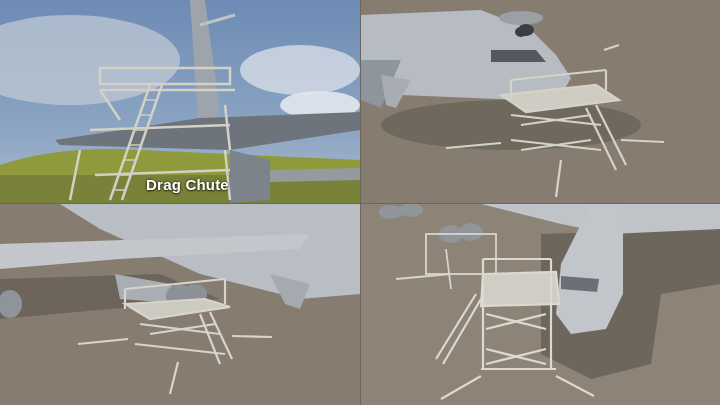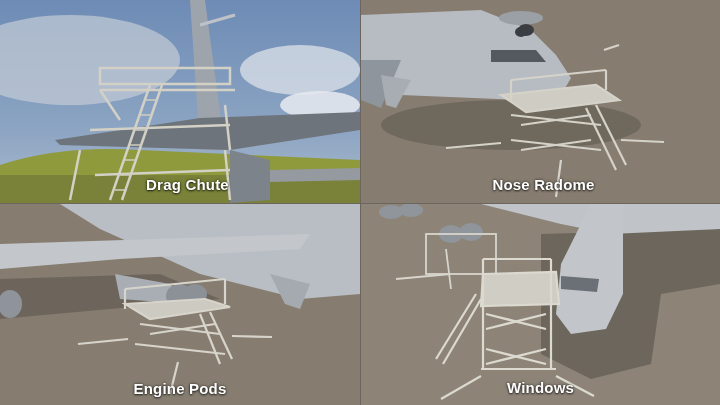--- a/index.html
+++ b/index.html
@@ -97,21 +97,20 @@
         <line x1="150" y1="140" x2="240" y2="150"></line>
         <line x1="160" y1="150" x2="230" y2="140"></line>
         <line x1="85" y1="148" x2="140" y2="143"></line>
         <line x1="260" y1="140" x2="303" y2="142"></line>
         <line x1="200" y1="160" x2="195" y2="197"></line>
         <line x1="225" y1="108" x2="255" y2="170"></line>
         <line x1="235" y1="105" x2="265" y2="165"></line>
         <line x1="243" y1="50" x2="258" y2="45"></line>
       </g>
     </svg>
-    <div class="caption">Nose Radome</div>
   </div>
 
   <div class="panel p3">
     <svg viewBox="0 0 360 201" preserveAspectRatio="none">
       <rect width="360" height="201" fill="#867d70"></rect>
 
       <path d="M60 0 L360 0 L360 90 L300 95 L200 70 L100 25Z" fill="#b9bec4"></path>
 
       <path d="M0 40 L310 30 L300 45 L120 55 L0 65Z" fill="#c3c7cc"></path>
       <path d="M270 70 L310 80 L300 105 L285 100Z" fill="#a5aab0"></path>
@@ -131,21 +130,20 @@
         <line x1="140" y1="120" x2="220" y2="130"></line>
         <line x1="150" y1="130" x2="215" y2="120"></line>
         <line x1="135" y1="140" x2="225" y2="150"></line>
         <line x1="78" y1="140" x2="128" y2="135"></line>
         <line x1="232" y1="132" x2="272" y2="133"></line>
         <line x1="178" y1="158" x2="170" y2="190"></line>
         <line x1="200" y1="110" x2="220" y2="160"></line>
         <line x1="210" y1="108" x2="232" y2="155"></line>
       </g>
     </svg>
-    <div class="caption">Engine Pods</div>
   </div>
 
   <div class="panel p4">
     <svg viewBox="0 0 359 201" preserveAspectRatio="none">
       <rect width="359" height="201" fill="#8d8477"></rect>
 
       <path d="M180 30 L359 25 L359 80 L300 90 L290 160 L230 175 L180 150Z" fill="#4c4741" opacity="0.5"></path>
 
       <path d="M120 0 L359 0 L359 25 L250 30 L200 20Z" fill="#c0c4c9"></path>
 
@@ -172,16 +170,15 @@
         <line x1="125" y1="125" x2="185" y2="110"></line>
         <line x1="125" y1="145" x2="185" y2="160"></line>
         <line x1="125" y1="160" x2="185" y2="145"></line>
         <line x1="120" y1="165" x2="195" y2="165"></line>
         <line x1="115" y1="90" x2="75" y2="155"></line>
         <line x1="120" y1="95" x2="82" y2="160"></line>
         <line x1="120" y1="172" x2="80" y2="195"></line>
         <line x1="195" y1="172" x2="233" y2="192"></line>
       </g>
     </svg>
-    <div class="caption">Windows</div>
   </div>
 
 </div>
 
 </body></html>

